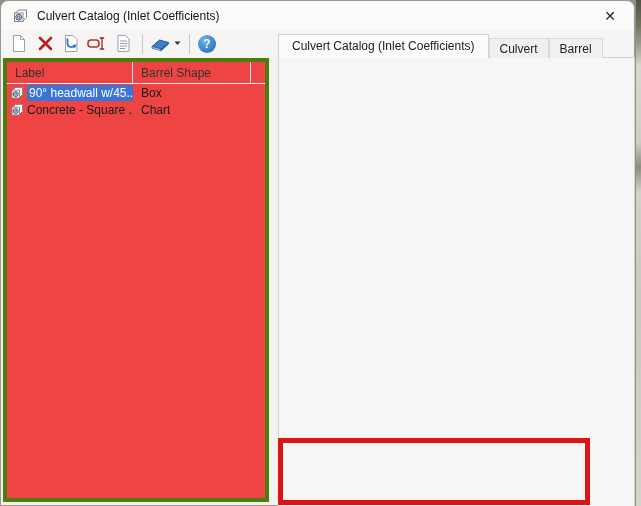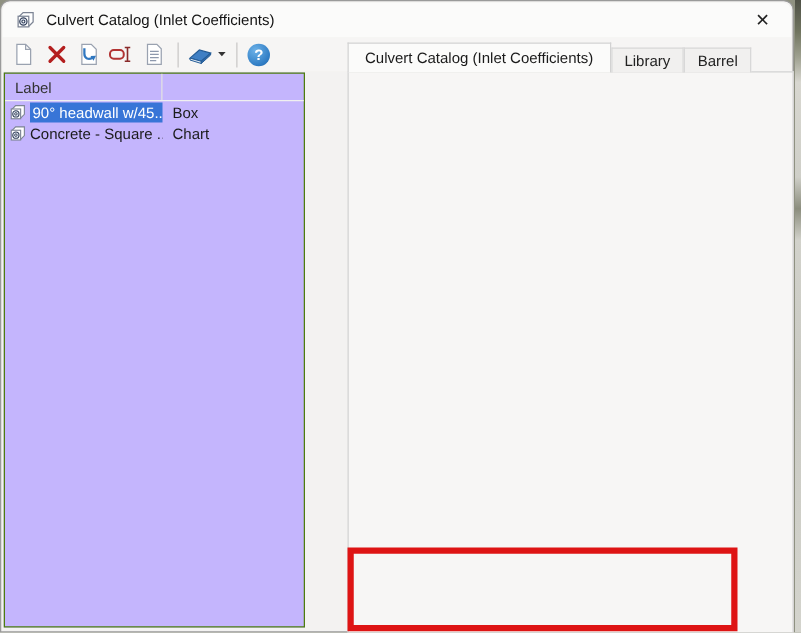--- a/index.html
+++ b/index.html
@@ -43,22 +43,22 @@
   .tsep{width:1px;height:20px;background:#c9c8c6;margin:0 5px;}
   .book-wrap{display:flex;align-items:center;}
   .caret{margin-left:3px;}
   .help-circle{
     width:18px;height:18px;border-radius:50%;
     background:radial-gradient(circle at 35% 30%,#6db2e8,#2f7cc4 70%,#1f5e9c);
     color:#fff;font-weight:bold;font-size:12px;line-height:18px;text-align:center;
   }
   
   .list{
-    position:absolute;left:2px;top:57px;width:241px;height:444px;
-    background:#c4b5fd;border:1px solid #4d7c0f;box-sizing:border-box;
+    position:absolute;left:2px;top:57px;width:266px;height:444px;
+    background:#ef4444;border:4px solid #4d7c0f;box-sizing:border-box;
   }
   .list-header{display:flex;height:21px;border-bottom:1px solid #f0f0f0;}
   .lh-cell{display:flex;align-items:center;padding-left:8px;box-sizing:border-box;
     border-right:1px solid #e2e2e2;color:#333;}
   .lh-label{width:126px;}
   .lh-shape{width:118px;}
   .lh-rest{flex:1;border-right:none;}
   .lrow{display:flex;height:17px;align-items:center;}
   .lrow .iconcell{width:20px;display:flex;justify-content:center;flex:none;}
   .lrow .labelcell{width:106px;flex:none;overflow:hidden;white-space:nowrap;}
@@ -188,20 +188,21 @@
     </div>
     <div class="tsep"></div>
     <div class="tbtn">
       <span class="help-circle">?</span>
     </div>
   </div>
 
   <div class="list">
     <div class="list-header">
       <div class="lh-cell lh-label">Label</div>
+      <div class="lh-cell lh-shape">Barrel Shape</div>
       <div class="lh-cell lh-rest"></div>
     </div>
     <div class="lrow">
       <span class="iconcell">
         <svg width="15" height="14" viewBox="0 0 15 14">
           <path d="M2.5 4.5 L5.5 1.5 H12.5 V8.5 L9.5 11.5" fill="#fff" stroke="#7c8494" stroke-width="0.9"></path>
           <rect x="2" y="4.2" width="7.5" height="7.8" fill="#fff" stroke="#7c8494" stroke-width="0.9"></rect>
           <circle cx="5.7" cy="8.1" r="2.5" fill="#e9eef6" stroke="#33415c" stroke-width="0.9"></circle>
           <circle cx="5.7" cy="8.1" r="1" fill="#fff" stroke="#33415c" stroke-width="0.8"></circle>
         </svg>
@@ -218,21 +219,21 @@
           <circle cx="5.7" cy="8.1" r="1" fill="#fff" stroke="#33415c" stroke-width="0.8"></circle>
         </svg>
       </span>
       <span class="labelcell">Concrete - Square ...</span>
       <span class="shapecell">Chart</span>
     </div>
   </div>
 
   <div class="tabstrip">
     <div class="tab active">Culvert Catalog (Inlet Coefficients)</div>
-    <div class="tab inactive">Library</div>
+    <div class="tab inactive">Culvert</div>
     <div class="tab inactive">Barrel</div>
   </div>
   <div class="tabpage"></div>
 
   <div class="group" style="left:285px;top:63px;width:342px;height:68px;">
     <span class="gtitle">General</span>
     <div class="frow" style="top:12px;">
       <span class="lab">Barrel Shape:</span>
       <div class="combo">
         <span>Box</span>

